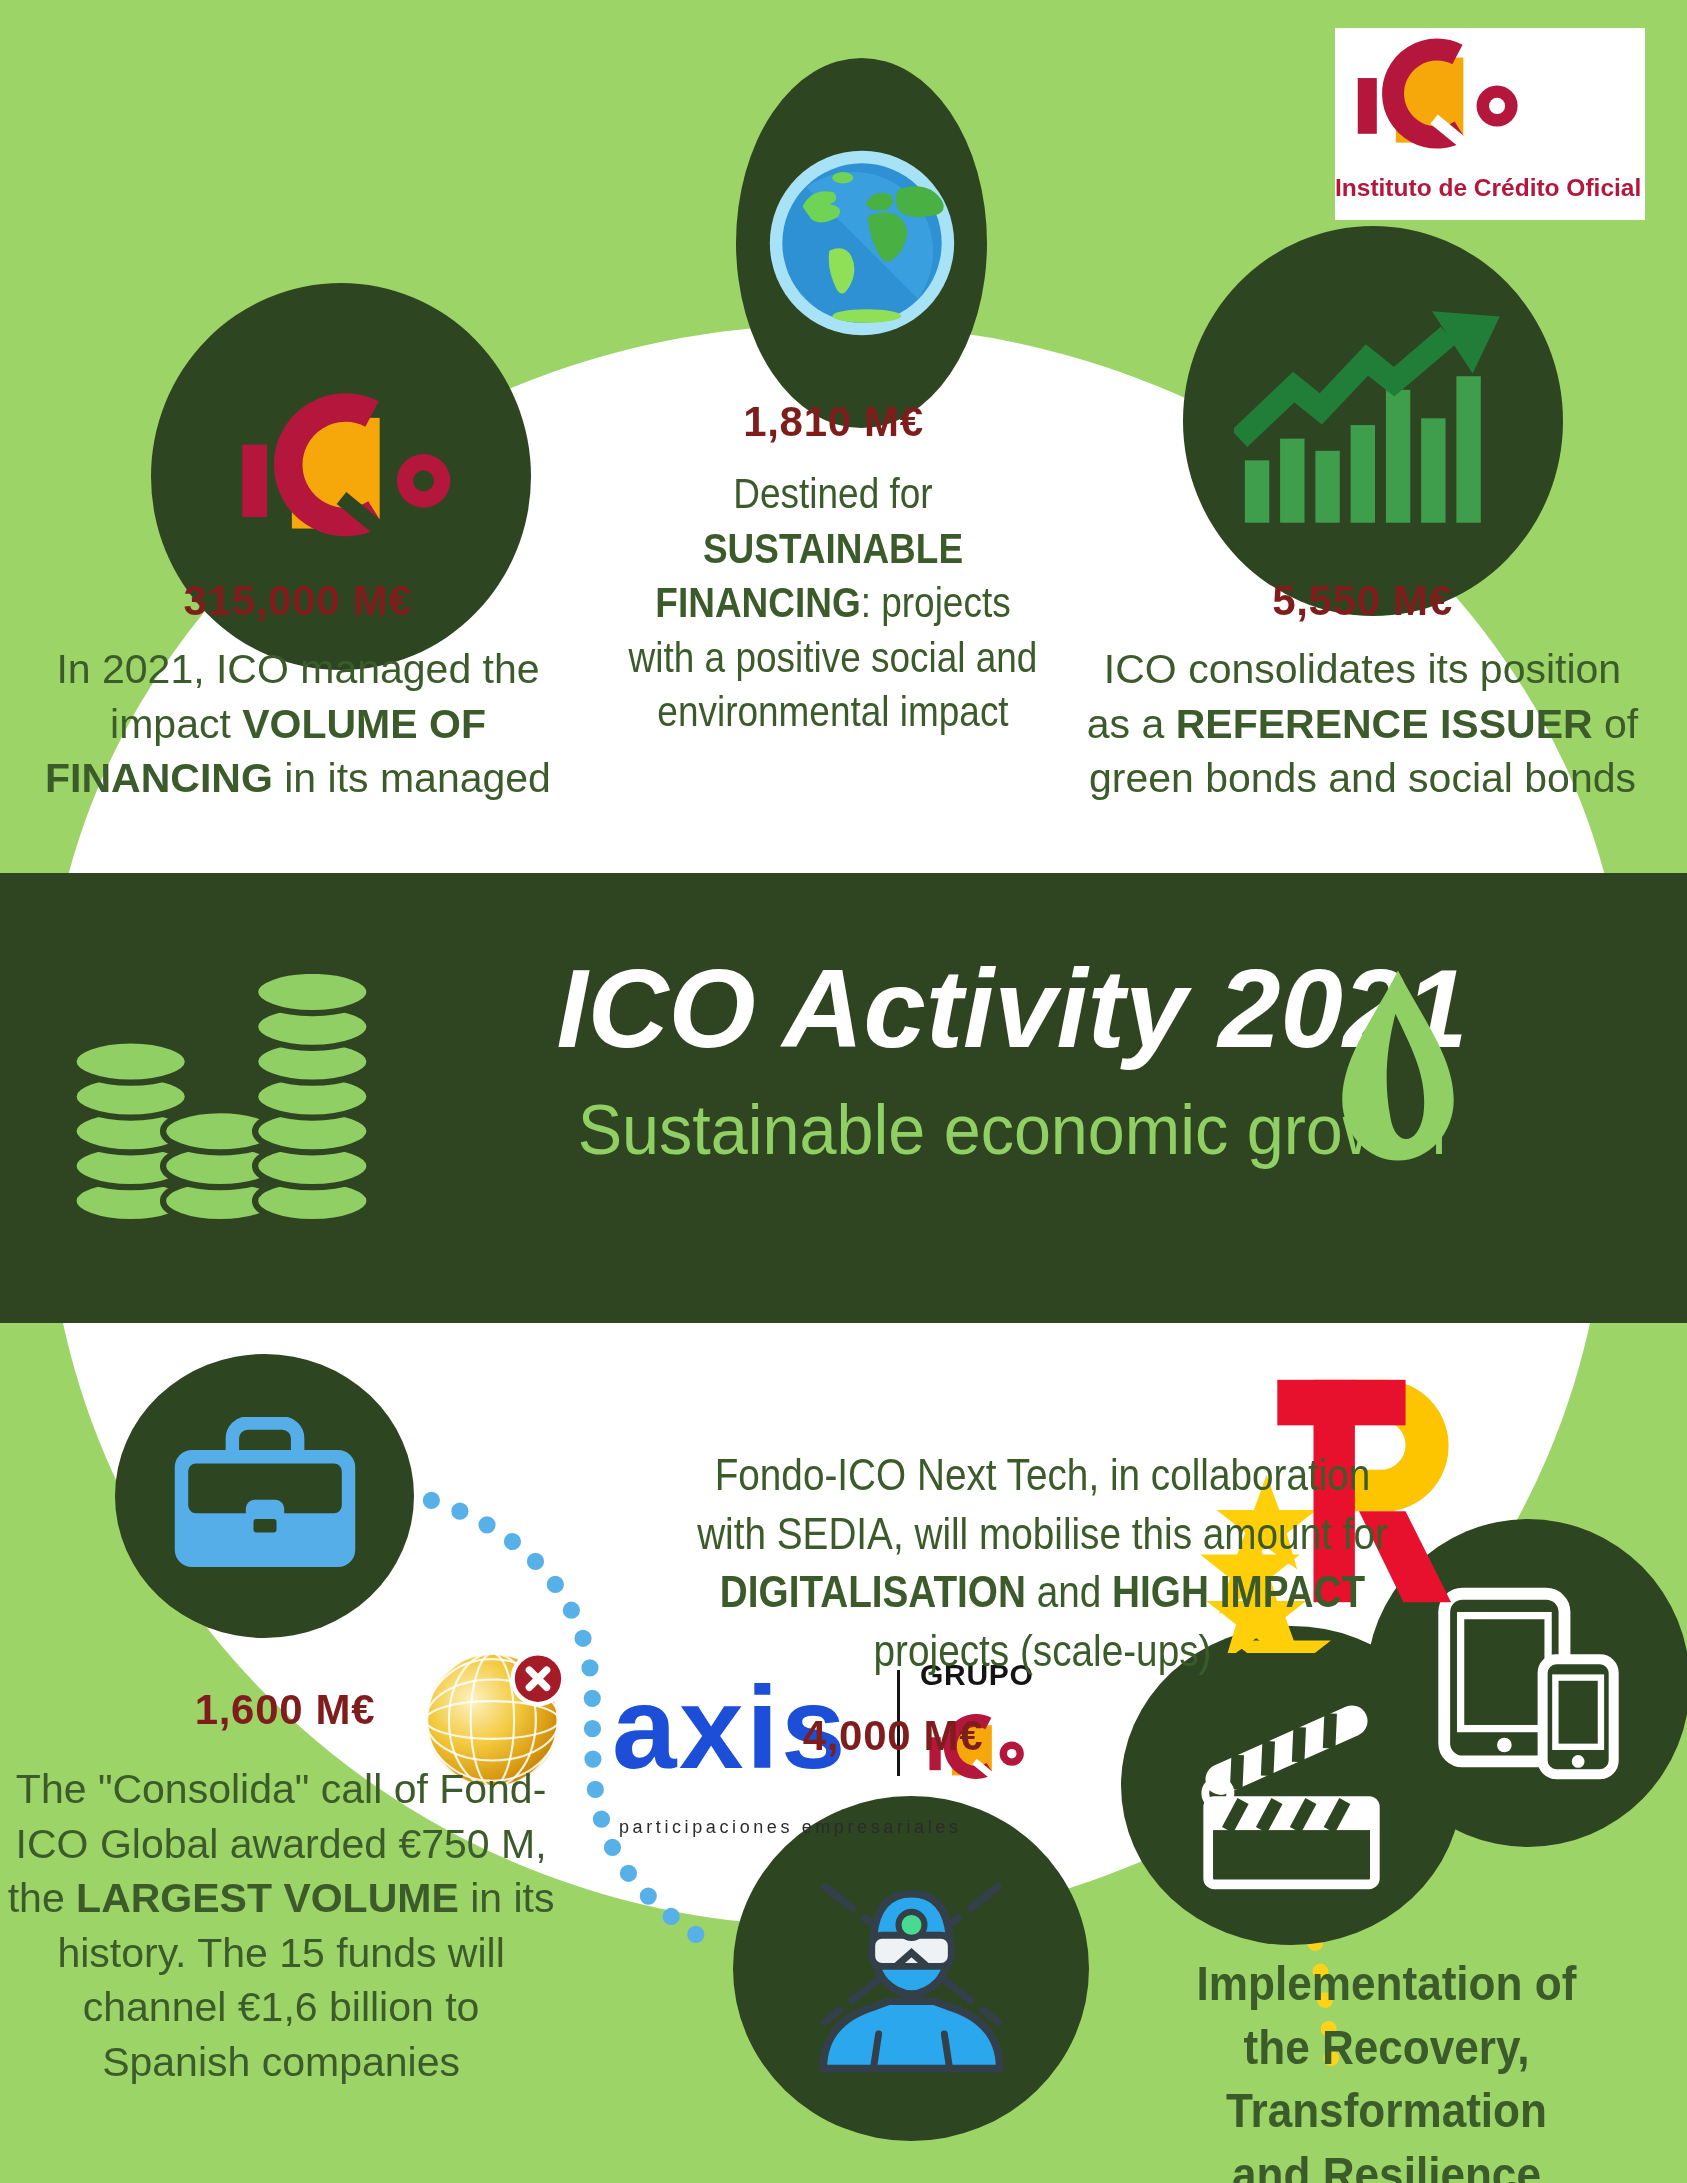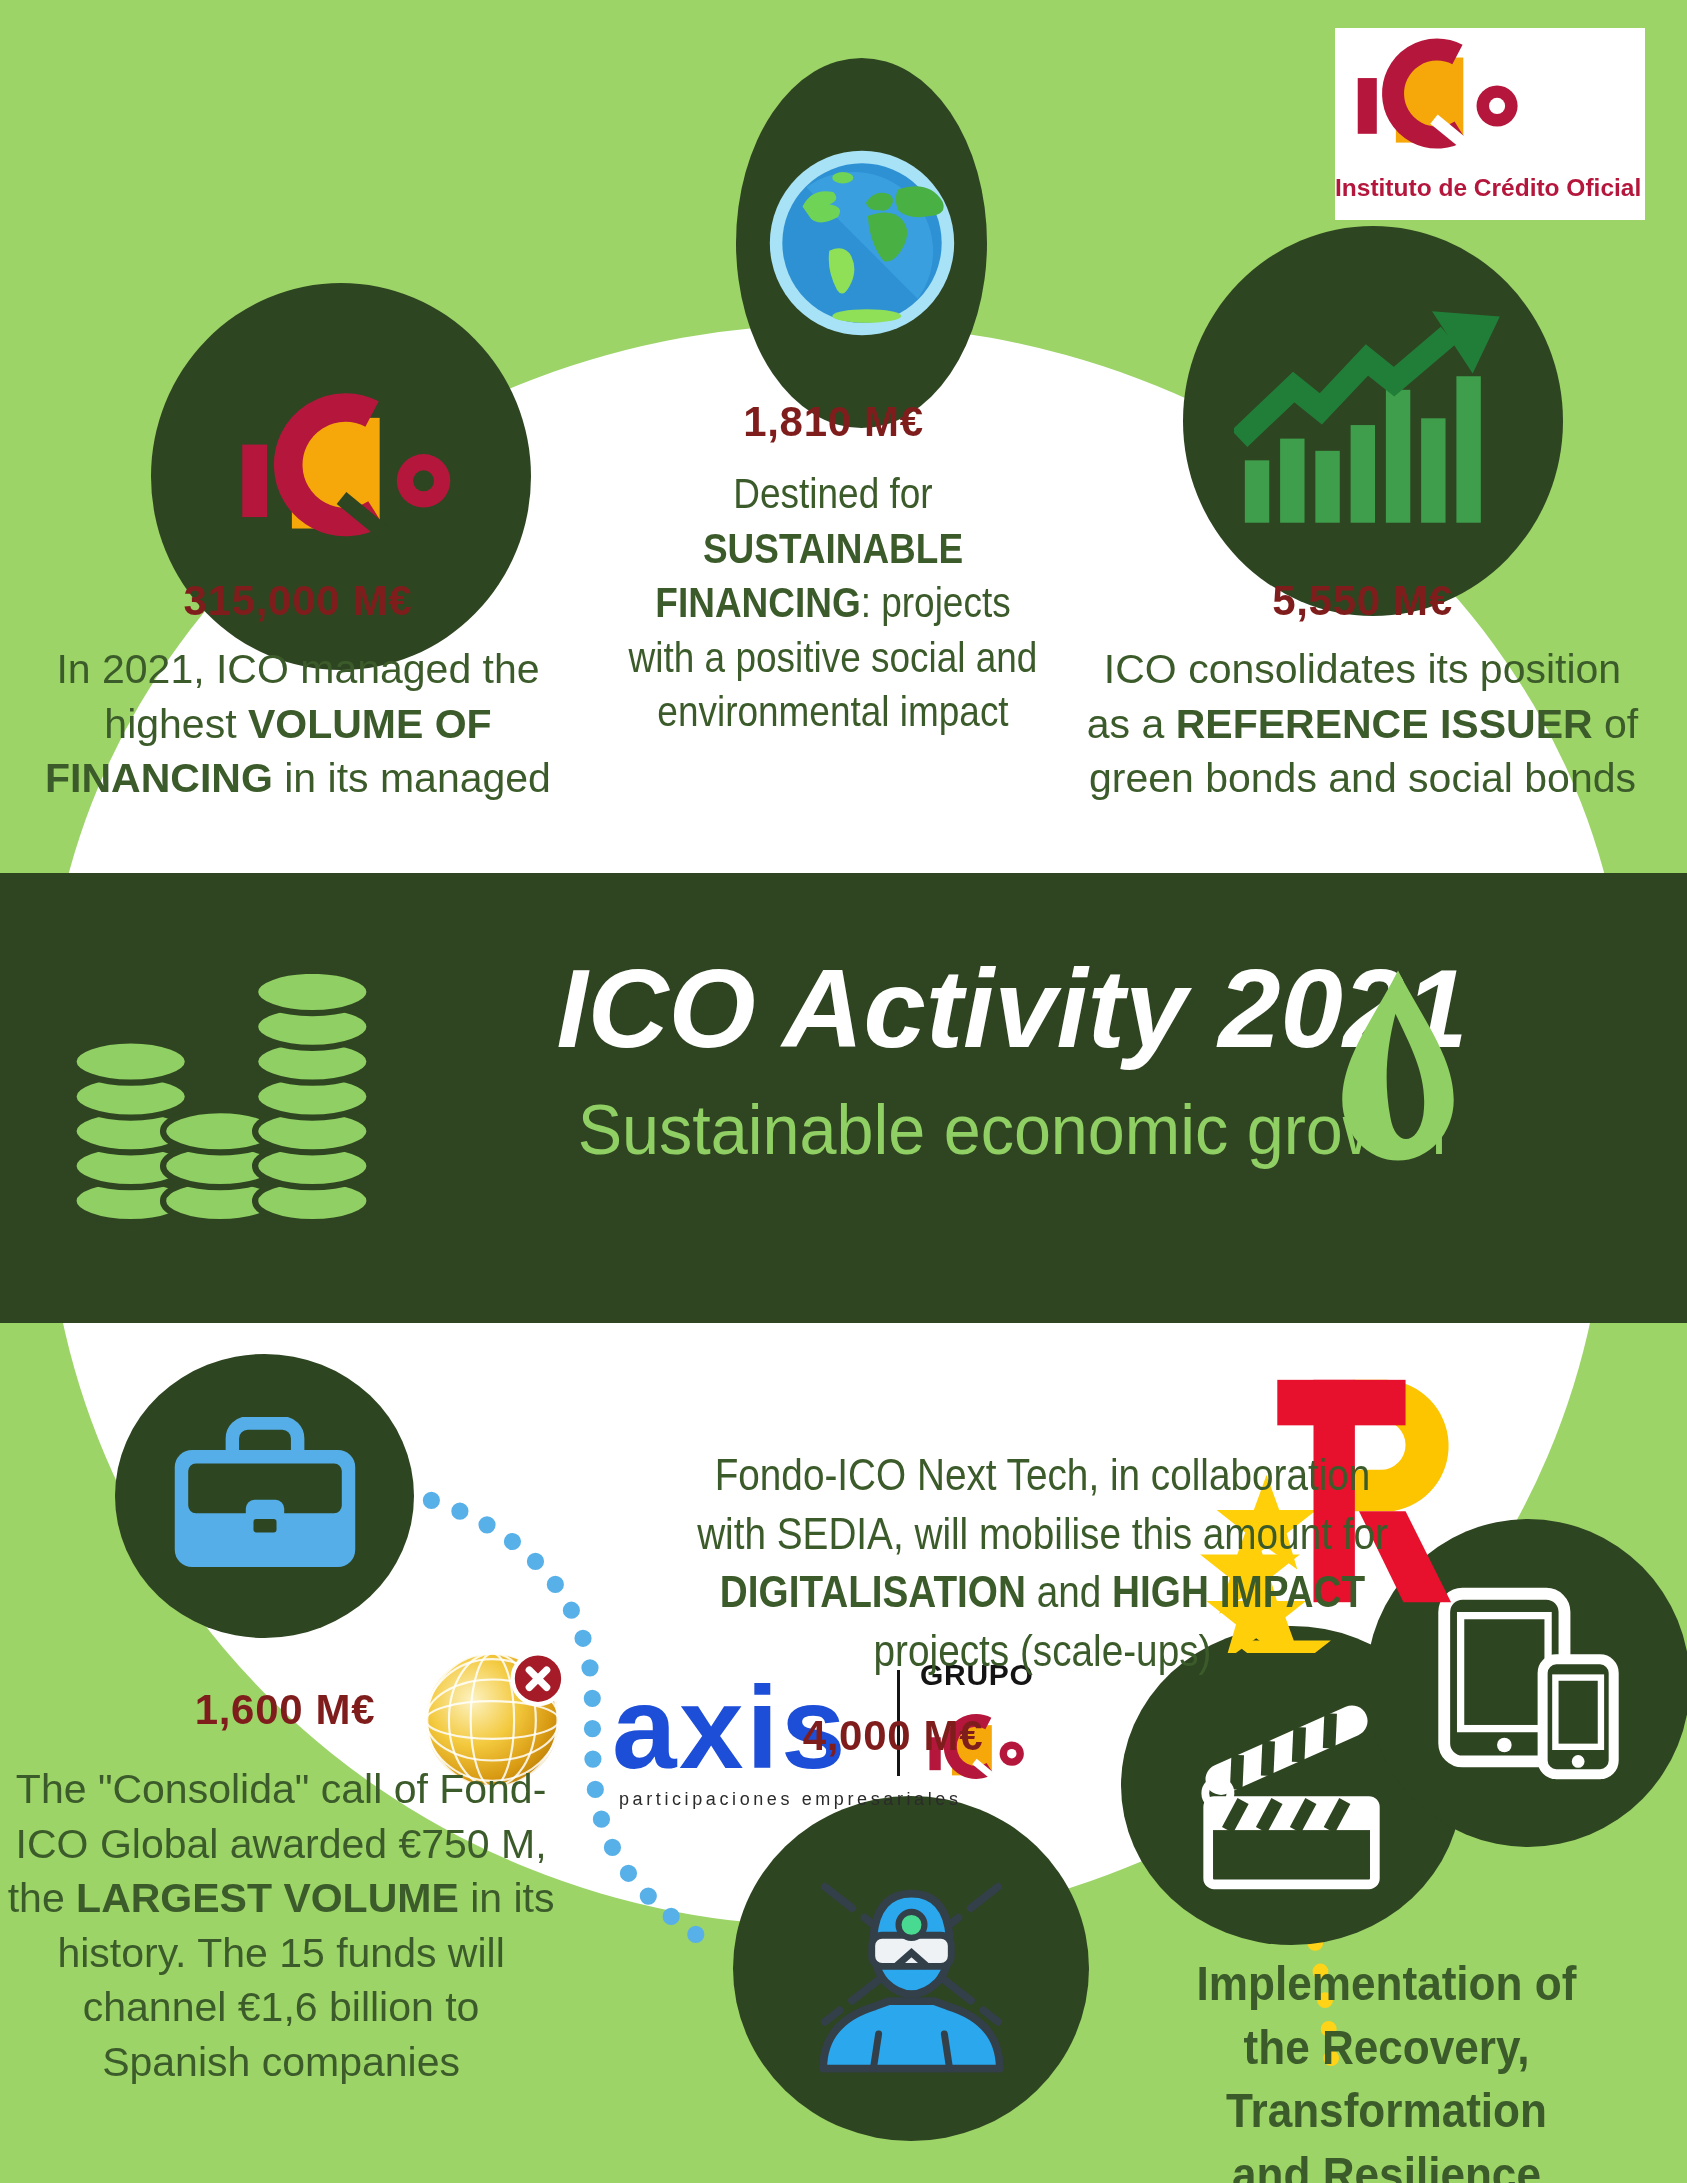--- a/index.html
+++ b/index.html
@@ -17,21 +17,21 @@
   .stat-text{font-size:41px;line-height:1.33;color:#3c5b2a;text-align:center;}
   .stat-text b{font-weight:bold;}
   .cond{transform:scaleX(.88);transform-origin:50% 0;}
   .cond2{transform:scaleX(.9);transform-origin:50% 0;}
   .banner-title{font-size:112px;font-weight:bold;color:#fff;text-align:center;letter-spacing:0;}
   .banner-sub{font-size:70px;color:#90cf63;text-align:center;transform:scaleX(.95);transform-origin:50% 0;}
   .brandbox{left:1335px;top:28px;width:310px;height:192px;background:#fff;z-index:3;text-align:left;}
   .brand-caption{font-size:24.5px;font-weight:bold;color:#b5173c;margin-top:2.6px;}
   .recovery{font-size:49px;font-weight:bold;line-height:1.3;color:#3c5b2a;text-align:center;}
   .axis-name{font-size:116px;font-weight:bold;color:#1d4ed8;letter-spacing:2.6px;line-height:1;}
-  .axis-tagline{font-size:18px;color:#2b2b2b;letter-spacing:3.6px;white-space:nowrap;}
+  .axis-tagline{font-size:18px;color:#2b2b2b;letter-spacing:3.6px;white-space:nowrap;margin-top:28px;}
   .axis-grupo{font-size:30px;font-weight:bold;color:#141414;letter-spacing:0.7px;}
   .axis-divider{width:3.3px;height:106px;background:#141414;}
 </style>
 </head>
 <body>
 
 <svg width="0" height="0" style="position:absolute">
   <defs>
     <symbol id="ico-logo" viewBox="0 0 120 90">
       <rect x="34" y="14" width="46" height="58" fill="#f6a80b"></rect>
@@ -102,21 +102,21 @@
         <rect x="112" y="62" width="18" height="98"></rect>
         <rect x="138" y="83" width="18" height="77"></rect>
         <rect x="164" y="52" width="18" height="108"></rect>
       </g>
       <polyline points="4,98 44,60 64,76 98,40 118,56 158,22" fill="none" stroke="#217e38" stroke-width="17"></polyline>
       <polygon points="146,4 196,8 176,50" fill="#217e38"></polygon>
     </svg>
   </div>
 
   <div class="abs z3 stat-value" style="left:40px;top:577px;width:516px;">315,000 M€</div>
-  <div class="abs z3 stat-text" style="left:26.5px;top:642px;width:543px;"><span>In 2021, ICO managed the highest </span><b>VOLUME OF FINANCING</b><span> in its managed</span></div>
+  <div class="abs z3 stat-text" style="left:26.5px;top:642px;width:543px;"><span>In 2021, ICO managed the impact </span><b>VOLUME OF FINANCING</b><span> in its managed</span></div>
 
   <div class="abs z3 stat-value" style="left:582px;top:398px;width:503px;">1,810 M€</div>
   <div class="abs z3 stat-text cond" style="left:595px;top:467px;width:476px;font-size:42px;line-height:1.3;"><span>Destined for </span><b>SUSTAINABLE FINANCING</b><span>: projects with a positive social and environmental impact</span></div>
 
   <div class="abs z3 stat-value" style="left:1098px;top:577px;width:529px;">5,550 M€</div>
   <div class="abs z3 stat-text" style="left:1078px;top:642px;width:569px;"><span>ICO consolidates its position as a </span><b>REFERENCE ISSUER</b><span> of green bonds and social bonds</span></div>
 
   <svg class="abs z3" style="left:66px;top:974px;" width="311" height="261" viewBox="0 0 250 205">
     <g fill="#90cf63" stroke="#2f4522" stroke-width="5">
       <ellipse cx="52" cy="180" rx="46" ry="17"></ellipse>

